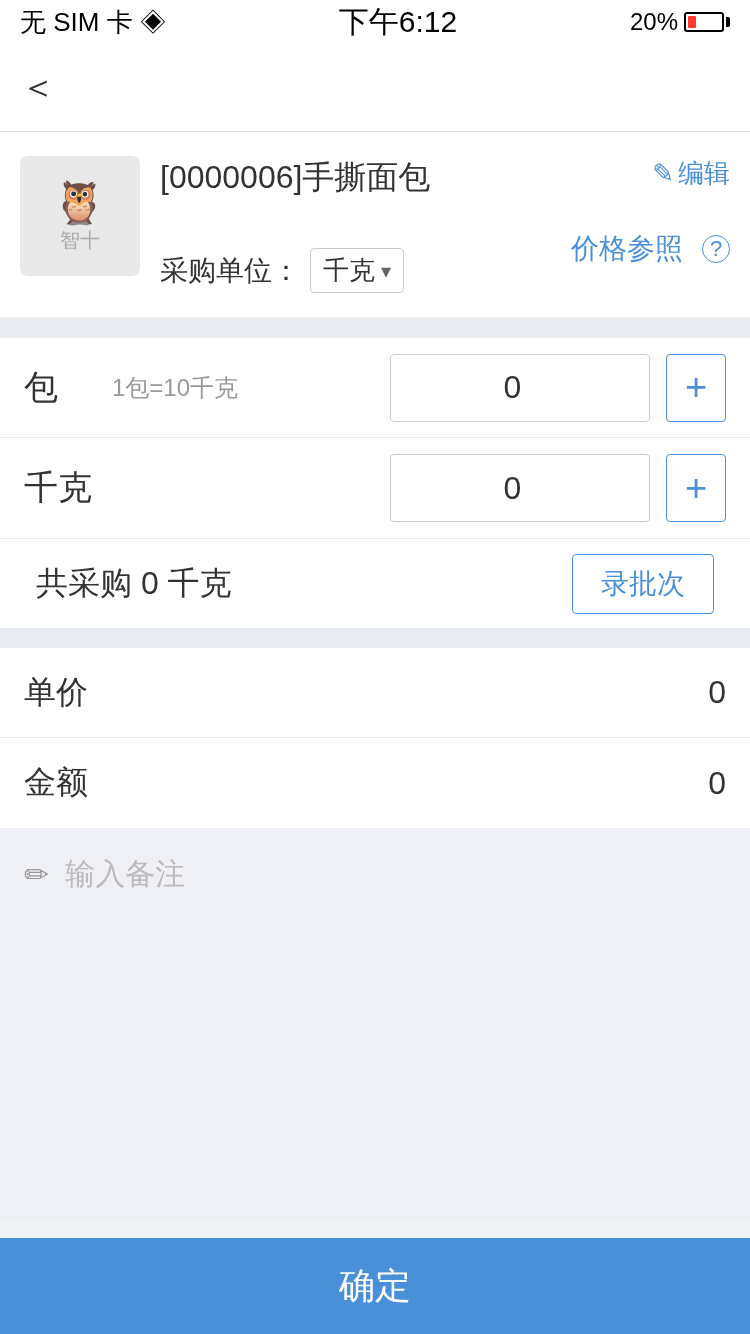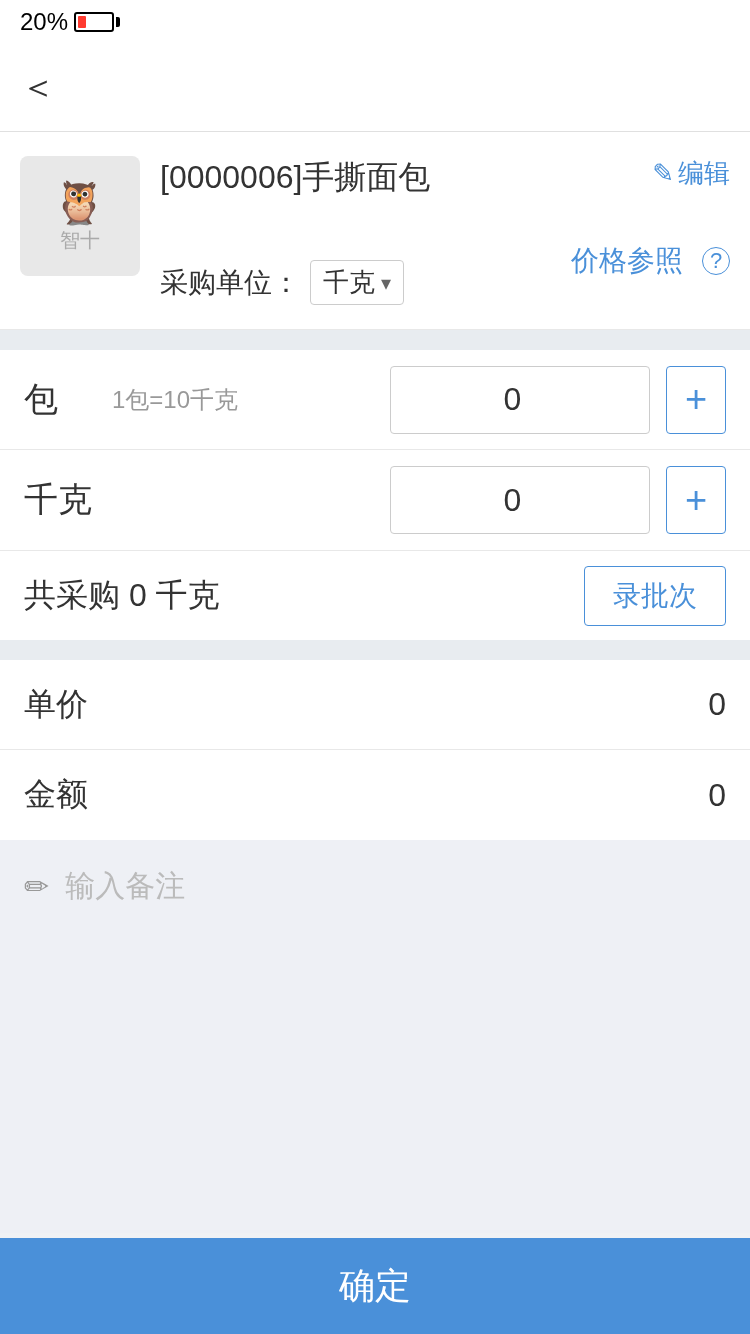--- a/index.html
+++ b/index.html
@@ -114,21 +114,21 @@
       color: #999;
       font-size: 28px;
     }
     .product-info {
       flex: 1;
     }
     .product-header {
       display: flex;
       justify-content: space-between;
       align-items: flex-start;
-      margin-bottom: 16px;
+      margin-bottom: 4px;
     }
     .product-name {
       font-size: 32px;
       color: #333;
       font-weight: 500;
     }
     .edit-btn {
       color: #4a90d9;
       font-size: 26px;
       display: flex;
@@ -232,21 +232,21 @@
       font-size: 38px;
       cursor: pointer;
       background: #fff;
     }
 
     
     .summary-row {
       display: flex;
       align-items: center;
       justify-content: space-between;
-      padding: 0 24px;
+      padding: 0 36px;
       height: 90px;
       background: #fff;
       border-top: 1px solid #e8e8e8;
     }
     .summary-text {
       font-size: 32px;
       color: #333;
     }
     .batch-btn {
       border: 1px solid #4a90d9;
@@ -330,20 +330,22 @@
     }
     .owl-text {
       font-size: 20px;
       color: #aaa;
     }
   </style>
 </head>
 <body>
 
 <div class="status-bar">
+  <span class="status-left">无 SIM 卡 ◈</span>
+  <span class="status-center">下午6:12</span>
   <div class="status-right">
     <span>20%</span>
     <div class="battery-icon">
       <div class="battery-body">
         <div class="battery-fill"></div>
       </div>
       <div class="battery-tip"></div>
     </div>
   </div>
 </div>

